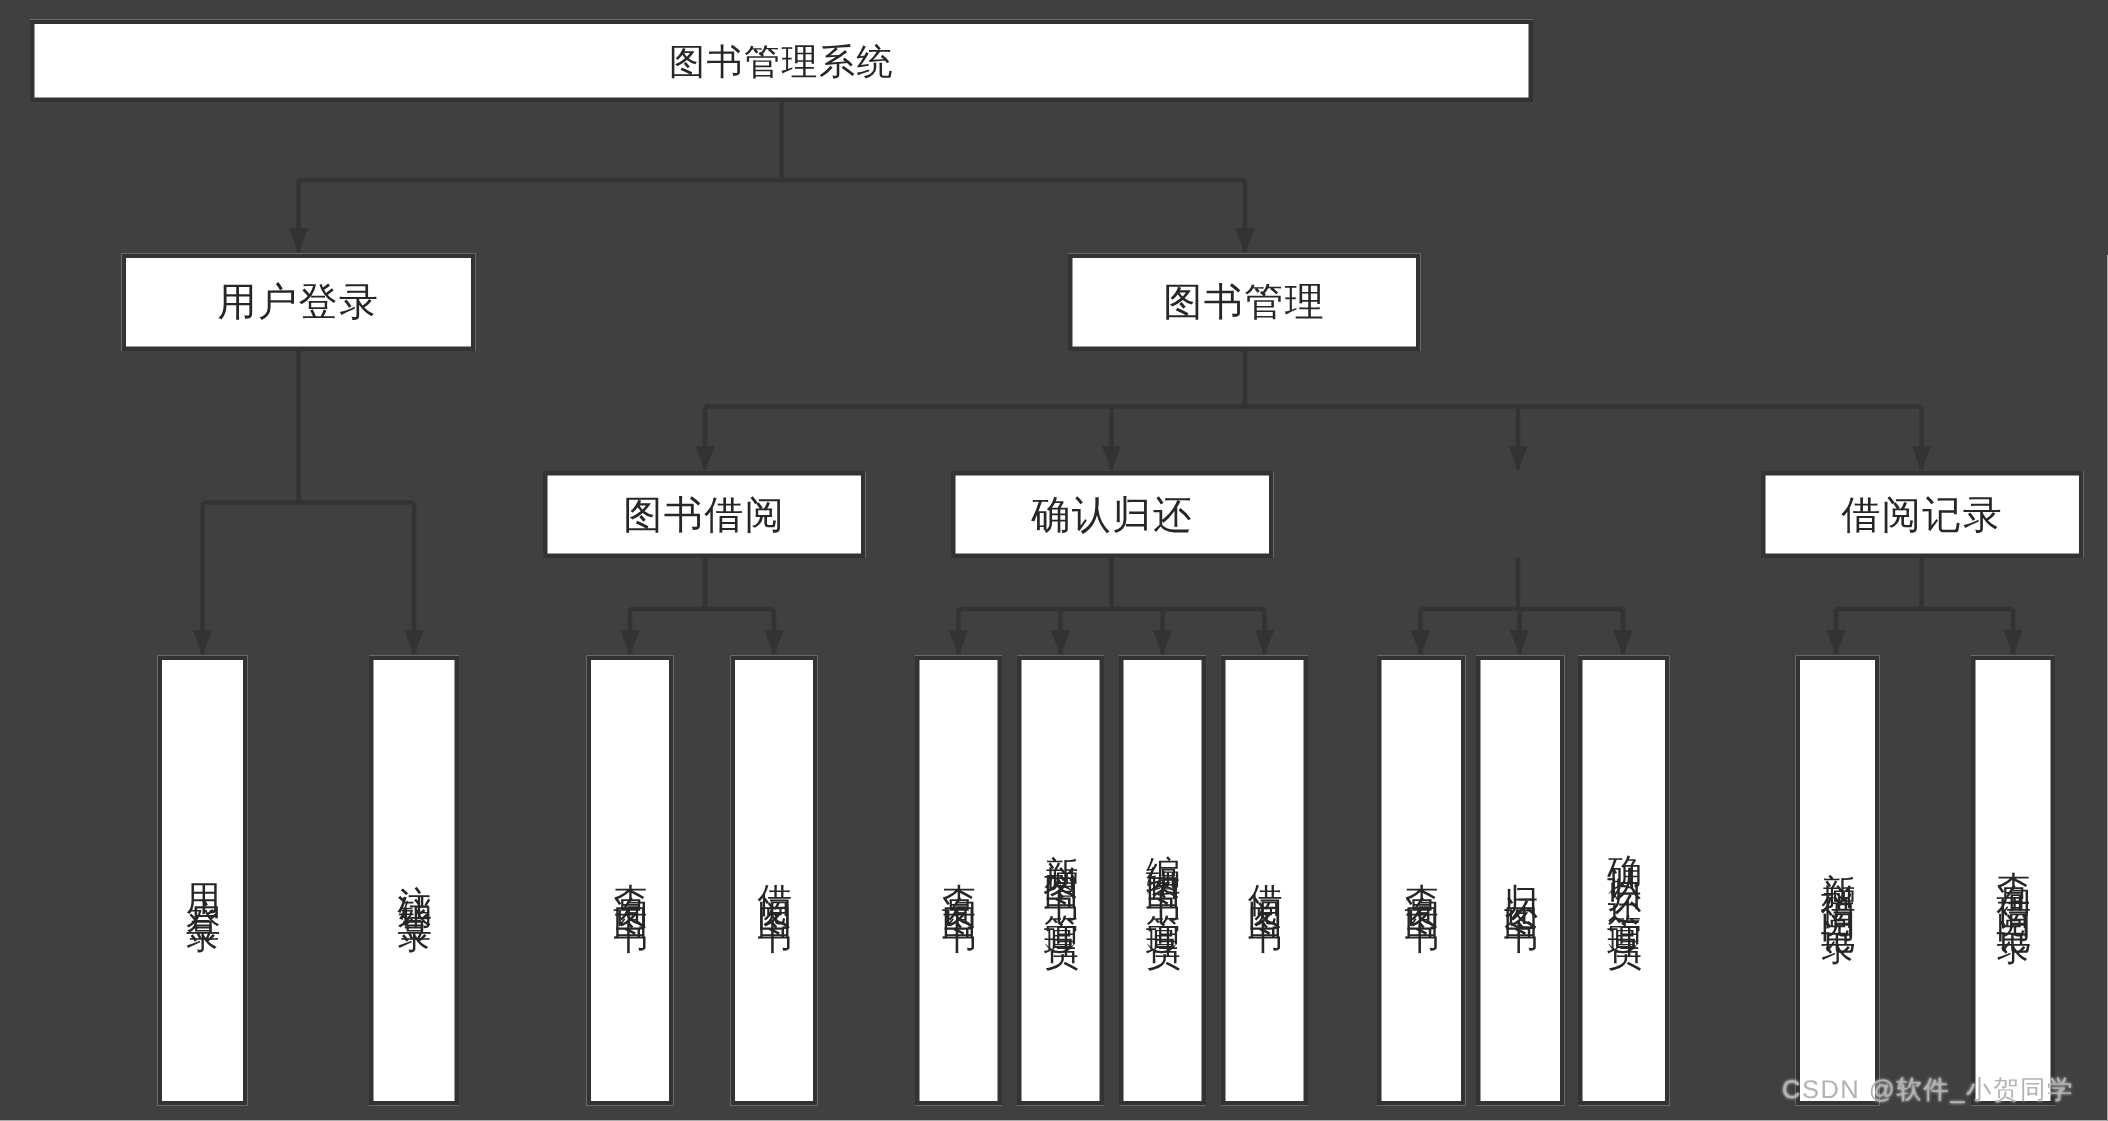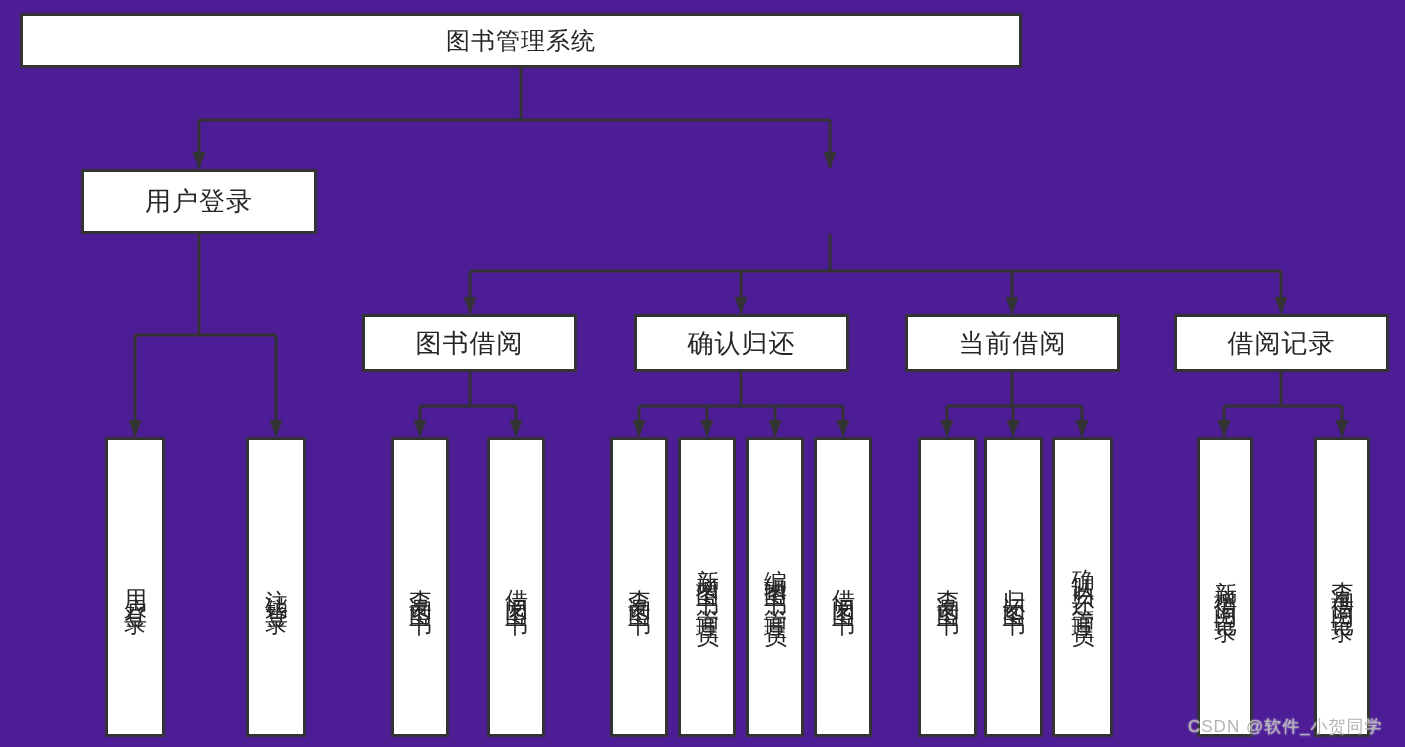--- a/index.html
+++ b/index.html
@@ -9,21 +9,21 @@
     --wm: #b3b3b3;
   }
   * { margin: 0; padding: 0; box-sizing: border-box; }
   html, body { background: #ffffff; }
   body { font-family: "Liberation Sans", "DejaVu Sans", sans-serif; }
 
   .canvas {
     position: relative;
     width: 1405px;
     height: 747px;
-    background: #4c1d95;
+    background: #404040;
     overflow: hidden;
   }
 
   svg.connectors {
     position: absolute;
     left: 0; top: 0;
     width: 1405px; height: 747px;
   }
   svg.connectors path.cline {
     stroke: var(--line);
@@ -147,30 +147,30 @@
     </g>
   </svg>
 
   <div class="box rootbox" id="n-root">
     <span>图书管理系统</span>
   </div>
 
   <div class="box hbox" id="n-user-login">
     <span>用户登录</span>
   </div>
+  <div class="box hbox" id="n-book-mgmt">
+    <span>图书管理</span>
+  </div>
 
   <div class="box hbox" id="n-new-book-rec">
     <span>图书借阅</span>
   </div>
   <div class="box hbox" id="n-book-borrow">
     <span>确认归还</span>
   </div>
-  <div class="box hbox" id="n-current-borrow">
-    <span>当前借阅</span>
-  </div>
   <div class="box hbox" id="n-borrow-records">
     <span>借阅记录</span>
   </div>
 
   <div class="box leaf" id="n-ul-login">
     <span>用户登录</span>
   </div>
   <div class="box leaf" id="n-ul-logout">
     <span>注销登录</span>
   </div>

